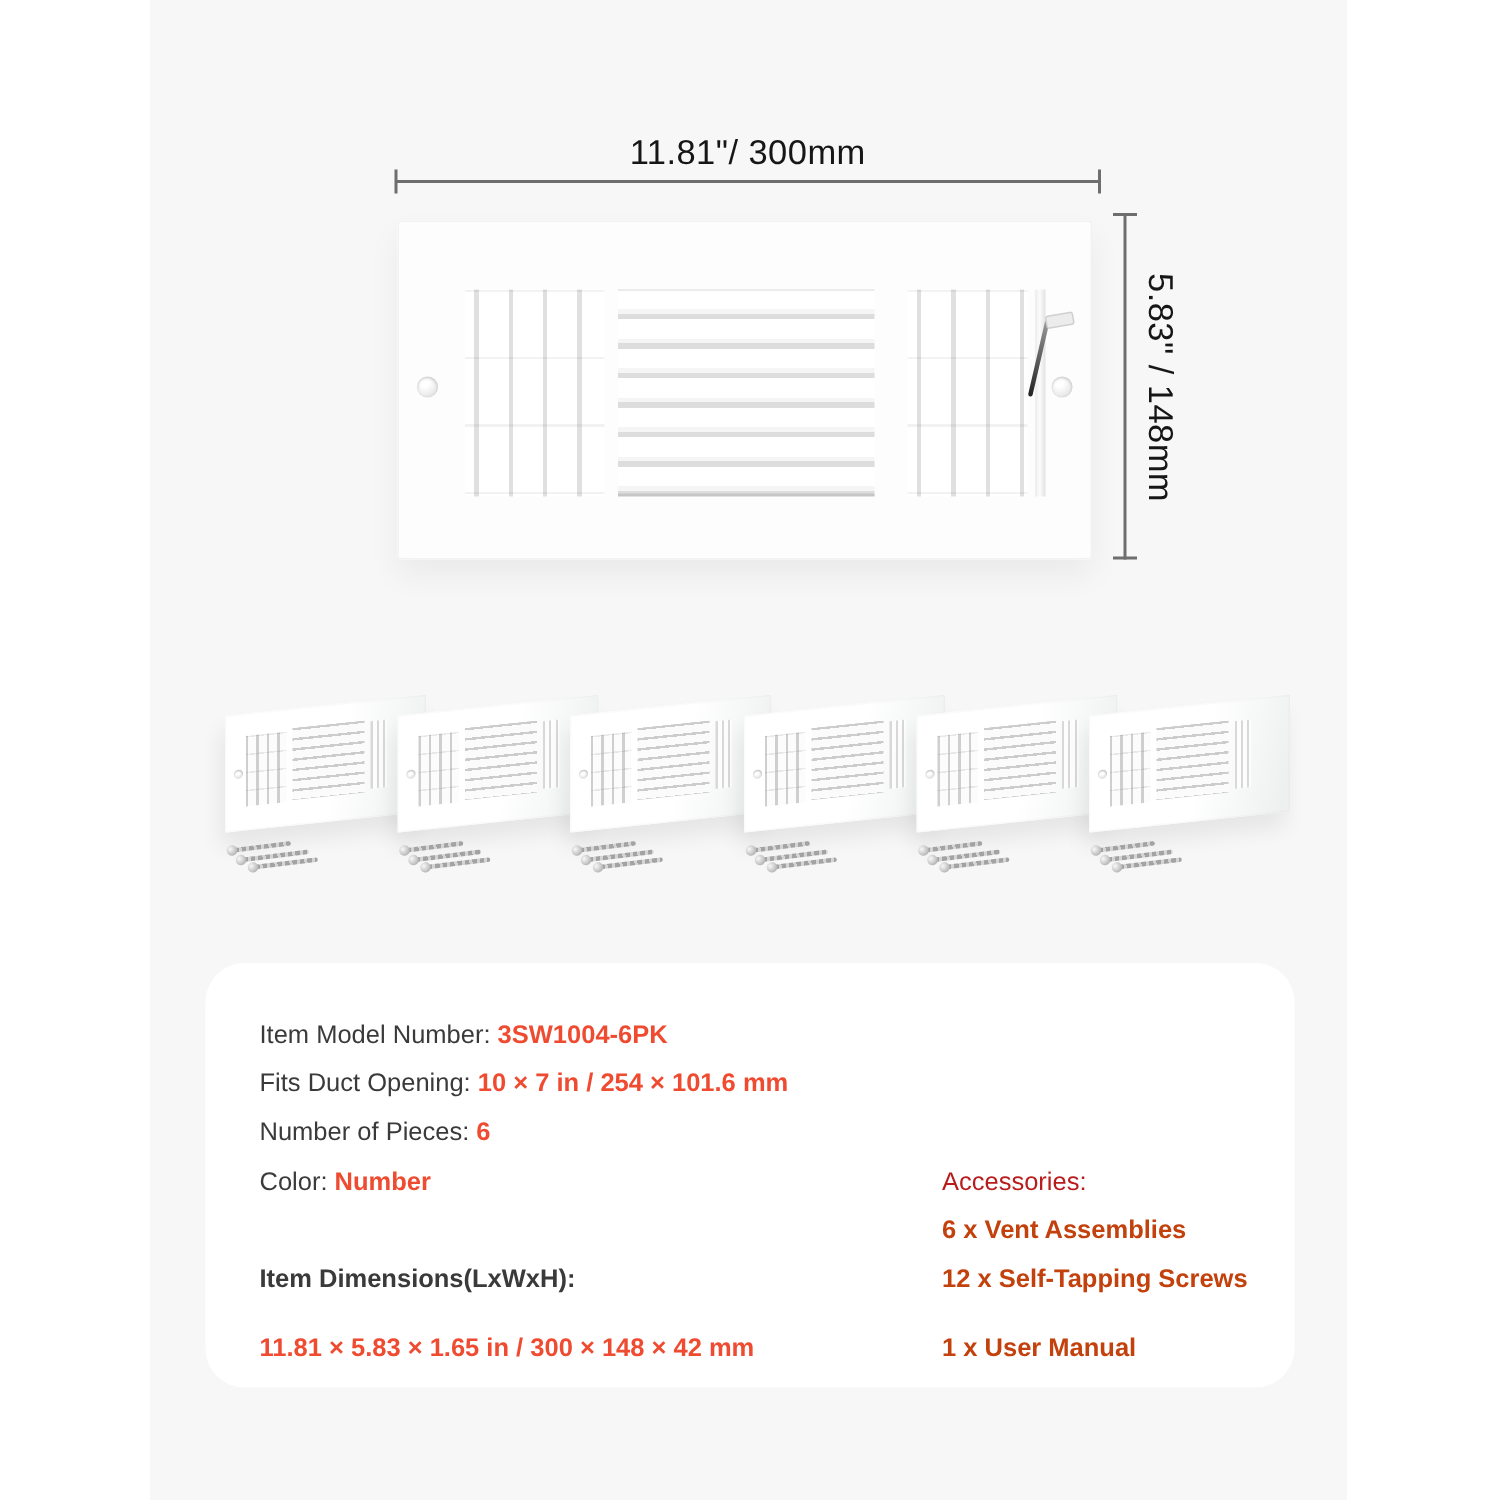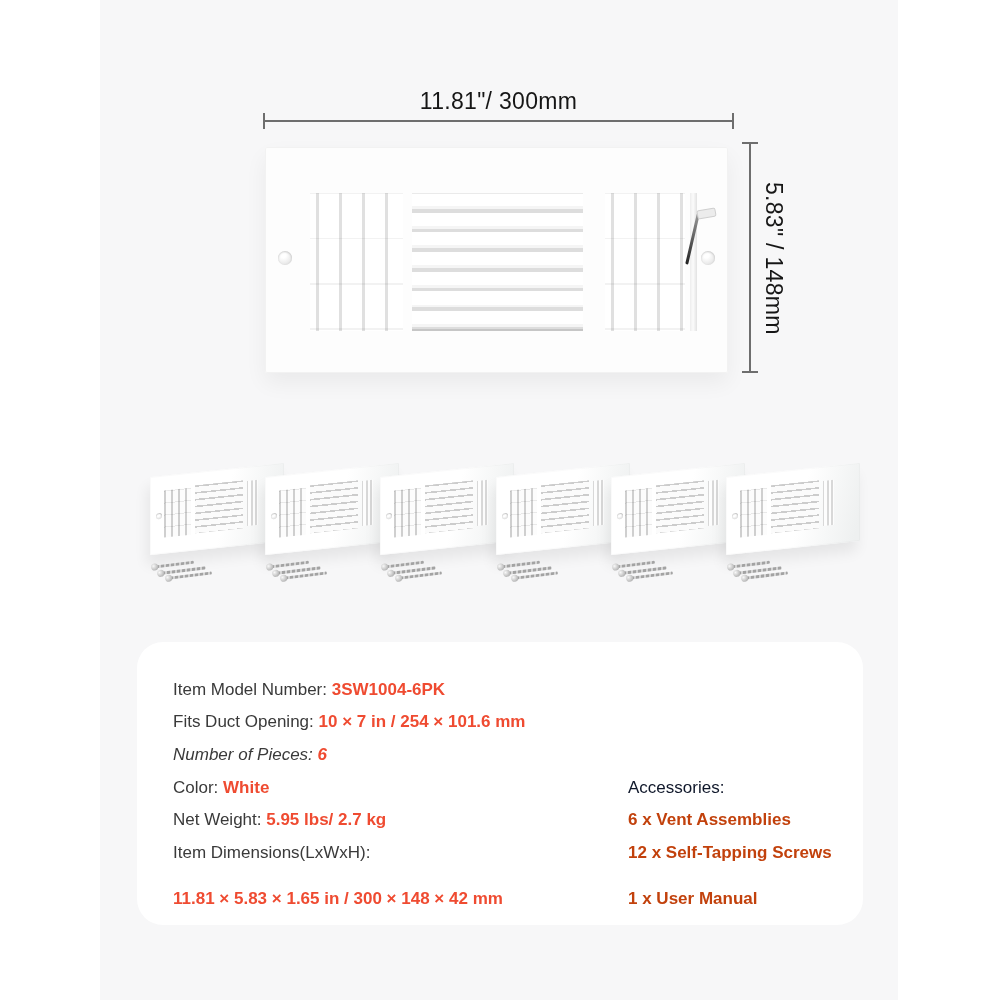--- a/index.html
+++ b/index.html
@@ -66,23 +66,23 @@
   .screw::before{content:"";position:absolute;left:-5px;top:-2px;width:7px;height:7px;border-radius:50%;
       background:radial-gradient(circle at 35% 35%,#f8f8f8,#9d9d9d);}
   .screw.s1{left:6px;top:0;width:38px;}
   .screw.s2{left:12px;top:6px;width:44px;}
   .screw.s3{left:20px;top:11px;width:42px;}
 
   
   .spec-panel{position:absolute;left:137px;top:642px;width:726px;height:283px;background:#ffffff;border-radius:26px;}
   .spec-row{position:absolute;left:36px;height:22px;line-height:22px;font-size:17px;color:#3a3a3a;white-space:nowrap;}
   .spec-row .spec-val{color:#ef4b31;font-weight:700;}
-  .acc-row{position:absolute;left:491px;height:22px;line-height:22px;font-size:17px;color:#0f172a;white-space:nowrap;}
+  .acc-row{position:absolute;left:491px;height:22px;line-height:22px;font-size:17px;color:#b91c1c;white-space:nowrap;}
   .acc-row.red{color:#c2410c;font-weight:700;}
-  .r1{top:37px;} .r2{top:69px;} .r3{top:102px;font-style:italic;} .r4{top:135px;} .r5{top:167px;} .r6{top:200px;} .r7{top:246px;}
+  .r1{top:37px;} .r2{top:69px;} .r3{top:102px;} .r4{top:135px;} .r5{top:167px;} .r6{top:200px;font-weight:bold;} .r7{top:246px;}
 </style>
 </head>
 <body>
 
 <div class="screen">
   <div class="content-col"></div>
 
   <div>
     <div class="dim-h-label">11.81"/ 300mm</div>
     <div class="dim-h-line"></div>
@@ -191,24 +191,21 @@
     <div class="spec-row r1">
       <span>Item Model Number: </span><span class="spec-val">3SW1004-6PK</span>
     </div>
     <div class="spec-row r2">
       <span>Fits Duct Opening: </span><span class="spec-val">10 × 7 in / 254 × 101.6 mm</span>
     </div>
     <div class="spec-row r3">
       <span>Number of Pieces: </span><span class="spec-val">6</span>
     </div>
     <div class="spec-row r4">
-      <span>Color: </span><span class="spec-val">White</span>
-    </div>
-    <div class="spec-row r5">
-      <span>Net Weight: </span><span class="spec-val">5.95 lbs/ 2.7 kg</span>
+      <span>Color: </span><span class="spec-val">Number</span>
     </div>
     <div class="spec-row r6">
       <span>Item Dimensions(LxWxH):</span><span class="spec-val"></span>
     </div>
     <div class="spec-row r7">
       <span></span><span class="spec-val">11.81 × 5.83 × 1.65 in / 300 × 148 × 42 mm</span>
     </div>
 
     <div class="acc-row r4">Accessories:</div>
     <div class="acc-row red r5">6 x Vent Assemblies</div>

